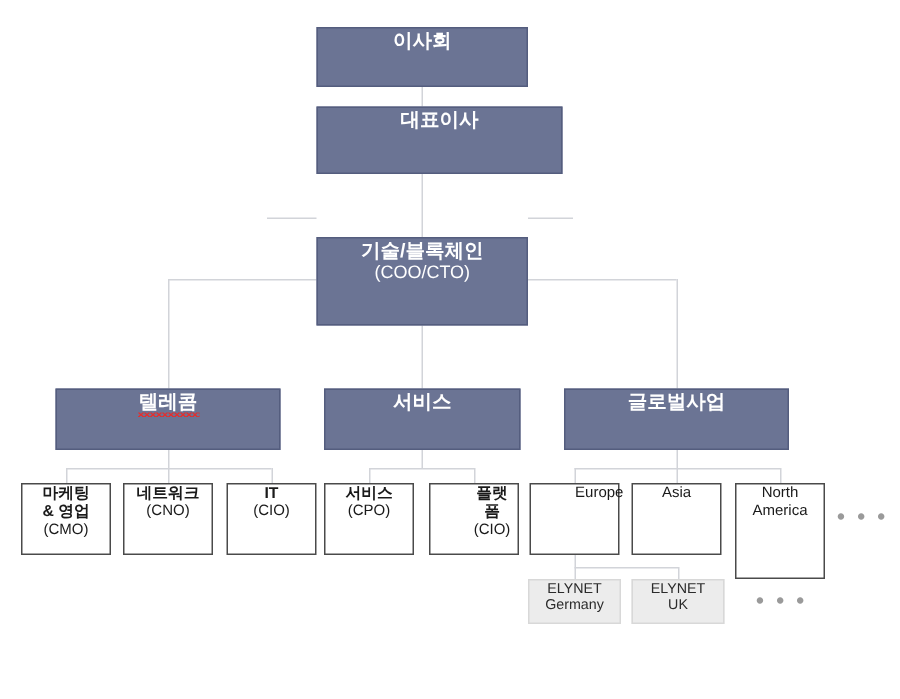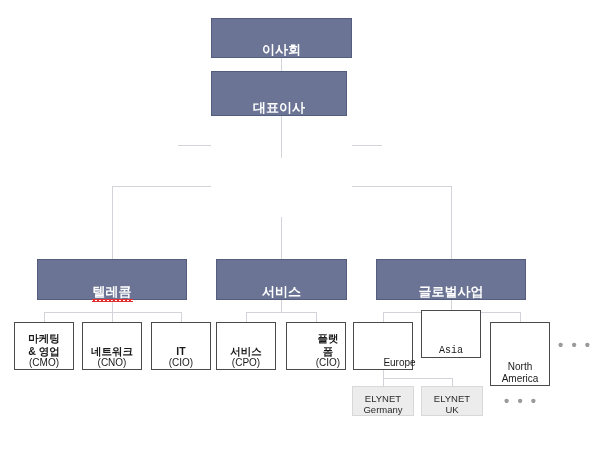--- a/index.html
+++ b/index.html
@@ -24,21 +24,21 @@
     background: #d2d4d9;
   }
   .line-v { width: 1px; }
   .line-h { height: 1px; }
 
   
   .node {
     position: absolute;
     box-sizing: border-box;
     display: flex;
-    align-items: flex-end;
+    align-items: flex-start;
     justify-content: center;
     text-align: center;
     line-height: 1.18;
   }
 
   
   .node-dark {
     background: #6b7494;
     border: 1px solid #545d7e;
     color: #ffffff;
@@ -163,28 +163,34 @@
   <div class="line line-h" style="left:383px; top:378px; width:69px;"></div>
   <div class="line line-v" style="left:383px; top:378px; height:8px;"></div>
   <div class="line line-v" style="left:452px; top:378px; height:8px;"></div>
 
   <div class="node node-dark" style="left:211px; top:18px; width:141px; height:40px;">
     <div class="stack">
       <span class="t1">이사회</span>
     </div>
   </div>
 
-  <div class="node node-dark" style="left:211px; top:71px; width:136px; height:45px;">
+  <div class="node node-dark" style="left:211px; top:71px; width:164px; height:45px;">
     <div class="stack">
       <span class="t1">대표이사</span>
     </div>
   </div>
 
 
 
+  <div class="node node-dark" style="left:211px; top:158px; width:141px; height:59px;">
+    <div class="stack">
+      <span class="t1">기술/블록체인</span>
+      <span class="t2">(COO/CTO)</span>
+    </div>
+  </div>
 
   <div class="node node-dark" style="left:37px; top:259px; width:150px; height:41px;">
     <div class="stack">
       <span class="t1 misspelled">텔레콤</span>
     </div>
   </div>
 
   <div class="node node-dark" style="left:216px; top:259px; width:131px; height:41px;">
     <div class="stack">
       <span class="t1">서비스</span>
@@ -232,21 +238,21 @@
       <span class="t2">(CIO)</span>
     </div>
   </div>
 
   <div class="node node-white" style="left:353px; top:322px; width:60px; height:48px;padding-left:33px;">
     <div class="stack">
       <span class="t2">Europe</span>
     </div>
   </div>
 
-  <div class="node node-white" style="left:421px; top:310px; width:60px; height:48px;font-family:Liberation Mono, monospace;">
+  <div class="node node-white" style="left:421px; top:322px; width:60px; height:48px;">
     <div class="stack">
       <span class="t2">Asia</span>
     </div>
   </div>
 
   <div class="node node-white" style="left:490px; top:322px; width:60px; height:64px;">
     <div class="stack">
       <span class="t2">North</span>
       <span class="t2">America</span>
     </div>

